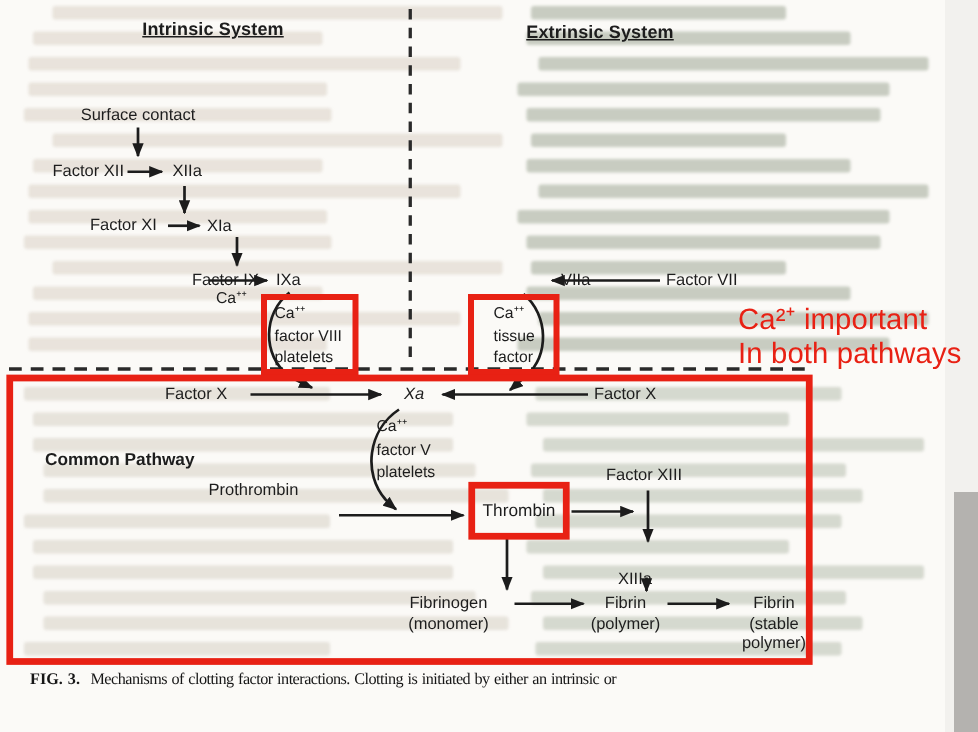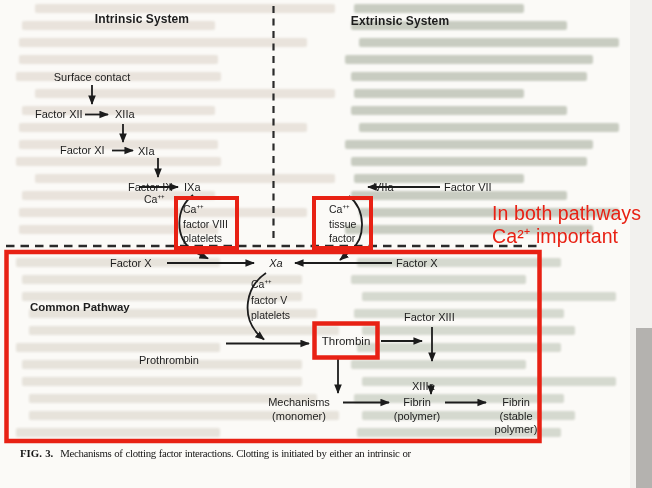--- a/index.html
+++ b/index.html
@@ -13,21 +13,21 @@
   [data-noise] i{display:block;height:9px;border-radius:2px;background:currentColor;opacity:.9;}
   .noise-lt{color:rgba(210,200,186,0.50);}
   .noise-rt{color:rgba(148,158,137,0.55);}
   .noise-lb{color:rgba(202,193,180,0.45);}
   .noise-rb{color:rgba(152,161,141,0.42);}
   svg.diagram{position:absolute;left:0;top:0;z-index:2;}
   
   .lbl{position:absolute;z-index:3;font-size:11px;line-height:12px;white-space:nowrap;}
   .c{transform:translateX(-50%);text-align:center;}
   .b{font-weight:bold;}
-  .hdr{font-size:12px;font-weight:bold;letter-spacing:.1px;}
+  .hdr{font-size:12px;font-weight:bold;letter-spacing:.1px;text-decoration:underline;}
   .sm{font-size:10.5px;line-height:14.5px;}
   .cav{line-height:15.5px;}
   .fib{line-height:13.5px;}
   .annot{position:absolute;z-index:4;color:#e82114;font-size:19.5px;line-height:23px;
          font-weight:500;letter-spacing:.1px;}
   .caption{position:absolute;z-index:3;left:20px;top:447px;
            font-family:"Liberation Serif",serif;font-size:10.8px;line-height:13.2px;
            letter-spacing:-0.35px;word-spacing:.6px;color:#161616;white-space:nowrap;}
   .caption .figno{font-weight:bold;letter-spacing:0;padding-right:7px;}
 </style>
@@ -165,41 +165,41 @@
 
   <div class="lbl" style="left:110px;top:257px;">Factor X</div>
   <div class="lbl c" style="left:276px;top:257px;font-style:italic;">Xa</div>
   <div class="lbl" style="left:396px;top:257px;">Factor X</div>
   <div class="lbl b" style="left:30px;top:301px;font-size:11.5px;">Common Pathway</div>
   <div class="lbl sm cav" style="left:251px;top:277px;">
     <div>Ca⁺⁺</div>
     <div>factor V</div>
     <div>platelets</div>
   </div>
-  <div class="lbl" style="left:139px;top:354px;">Prothrombin</div>
+  <div class="lbl" style="left:139px;top:321px;">Prothrombin</div>
   <div class="lbl c" style="left:346px;top:335px;font-size:11.5px;">Thrombin</div>
   <div class="lbl" style="left:404px;top:311px;">Factor XIII</div>
   <div class="lbl" style="left:412px;top:380px;">XIIIa</div>
 
   <div class="lbl c fib" style="left:299px;top:396px;">
-    <div>Mechanisms</div>
+    <div>Fibrinogen</div>
     <div>(monomer)</div>
   </div>
   <div class="lbl c fib" style="left:417px;top:396px;">
     <div>Fibrin</div>
     <div>(polymer)</div>
   </div>
   <div class="lbl c fib" style="left:516px;top:396px;">
     <div>Fibrin</div>
     <div>(stable</div>
     <div>polymer)</div>
   </div>
 
   <div class="annot" style="left:492px;top:202px;">
+    <div>Ca²⁺ important</div>
     <div>In both pathways</div>
-    <div>Ca²⁺ important</div>
   </div>
 
   <div class="caption">
     <div><span class="figno">FIG. 3.</span><span>Mechanisms of clotting factor interactions. Clotting is initiated by either an intrinsic or</span></div>
   </div>
 
 </div>
 
 </body></html>

